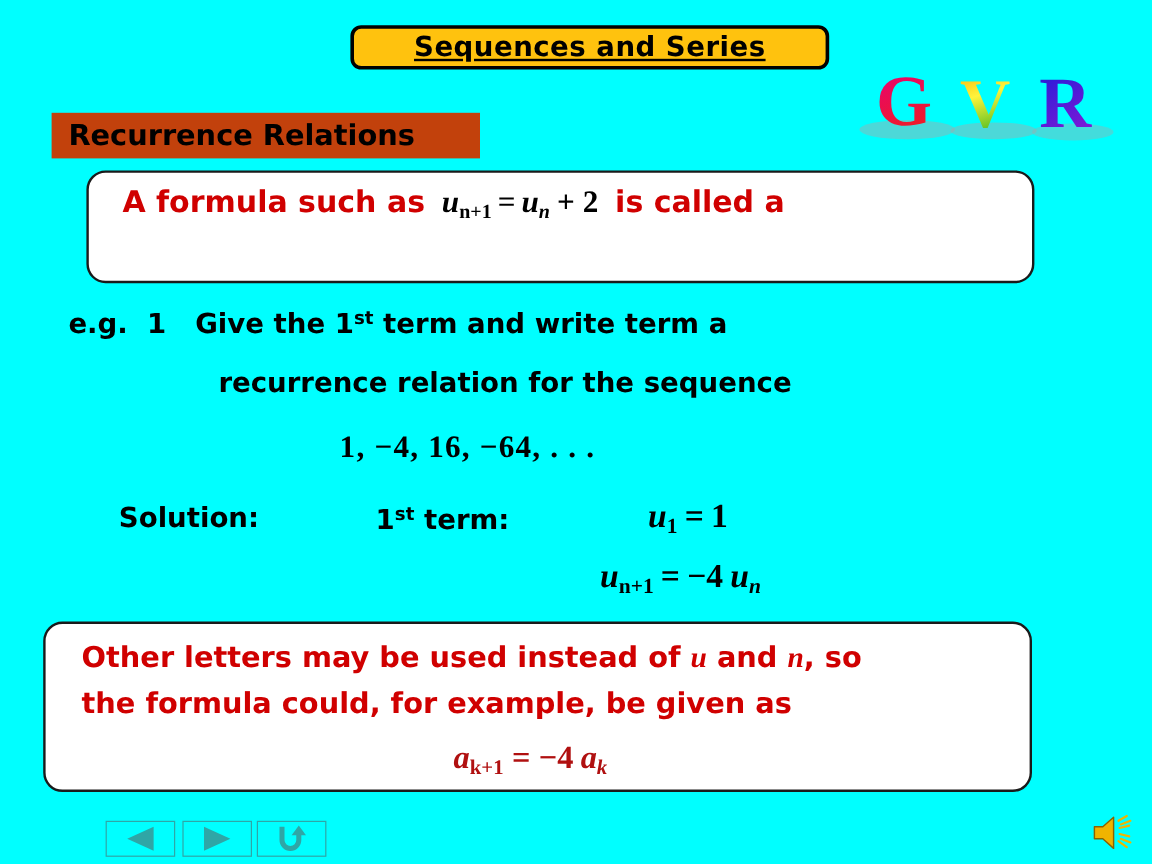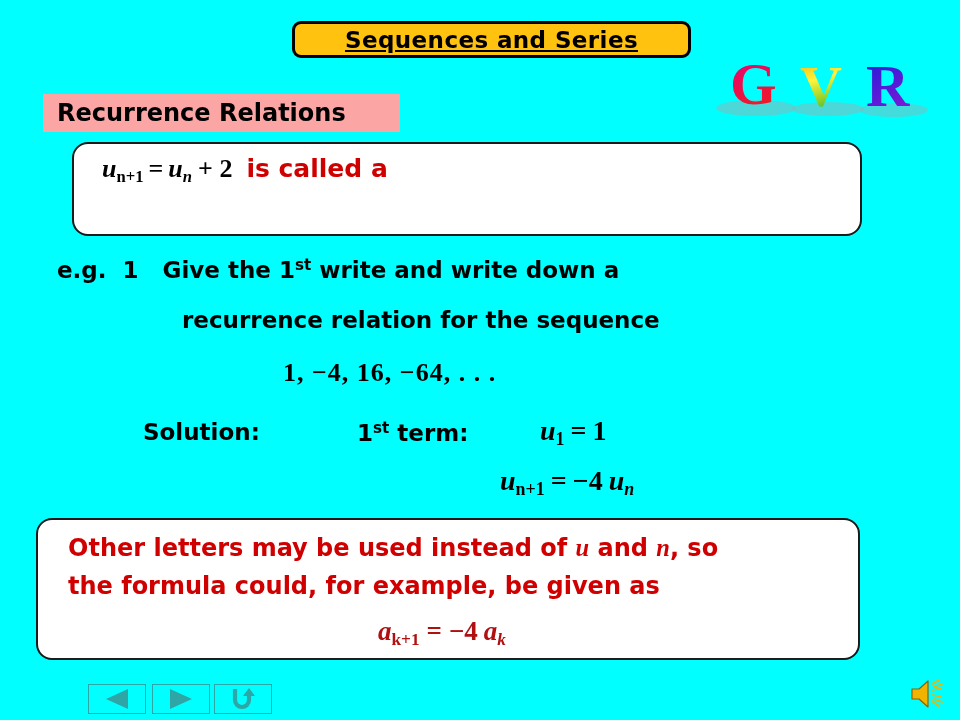--- a/index.html
+++ b/index.html
@@ -47,21 +47,21 @@
     white-space: nowrap;
   }
 
   
   .subtitle-banner {
     position: absolute;
     left: 43px;
     top: 94px;
     width: 357px;
     height: 38px;
-    background: #fca5a5;
+    background: #c2410c;
     display: flex;
     align-items: center;
     padding-left: 14px;
     box-sizing: border-box;
   }
   .subtitle-banner .txt {
     font-family: "DejaVu Sans", sans-serif;
     font-weight: bold;
     font-size: 24px;
     color: #000000;
@@ -178,21 +178,20 @@
   }
 
   
   .sol-row {
     position: absolute;
     font-family: "DejaVu Sans", sans-serif;
     font-weight: bold;
     font-size: 23px;
     color: #000000;
     white-space: nowrap;
-    margin-left: 44px;
   }
   #sol-label   { left: 99px;  top: 419px; }
   #sol-term-lb { left: 313px; top: 419px; }
   #sol-rec-lb  { left: 120px; top: 468px; }
 
   #sol-term-eq {
     position: absolute;
     left: 540px;
     top: 415px;
     font-size: 28px;
@@ -293,32 +292,33 @@
       <text x="150" y="54" font-family="Liberation Serif, serif" font-size="60" font-weight="bold" fill="url(#gradR)">R</text>
     </svg>
   </div>
 
   <div class="subtitle-banner">
     <span class="txt">Recurrence Relations</span>
   </div>
 
   <div class="whitebox" id="box-definition">
     <div class="def-line1">
+      <span class="redtext">A formula such as</span>
       <span class="math" style="color:#000000;font-size:26px;">
         <span>u</span><sub class="up">n+1</sub><span class="up" style="padding:0 5px;">=</span><span>u</span><sub>n</sub><span class="up" style="padding-left:6px;">+ 2</span>
       </span>
       <span class="redtext">is called a</span>
     </div>
   </div>
 
   <div class="eg-line1">
     <span>e.g.</span>&nbsp;
     <span>1</span>&nbsp;&nbsp;
     <span>Give the 1</span><span class="sup">st</span>
-    <span>write and write down a</span>
+    <span>term and write term a</span>
   </div>
   <div class="eg-line2">recurrence relation for the sequence</div>
   <div class="sequence">1,  −4,  16,  −64,  .  .  .</div>
 
   <div class="sol-row" id="sol-label">Solution:</div>
 
   <div class="sol-row" id="sol-term-lb">
     <span>1</span><span class="sup">st</span>
     <span>term:</span>
   </div>

